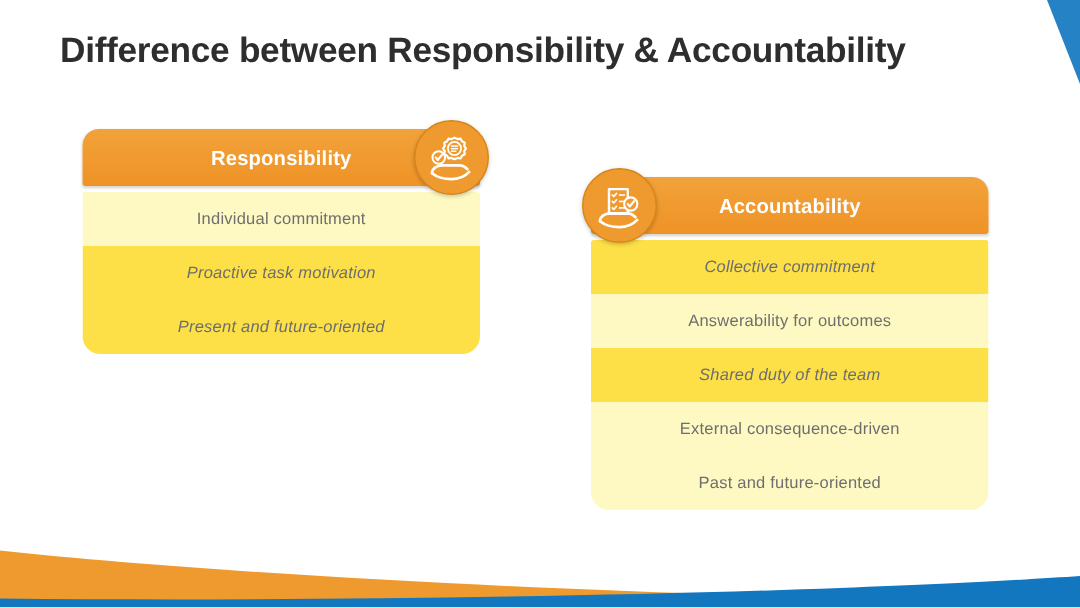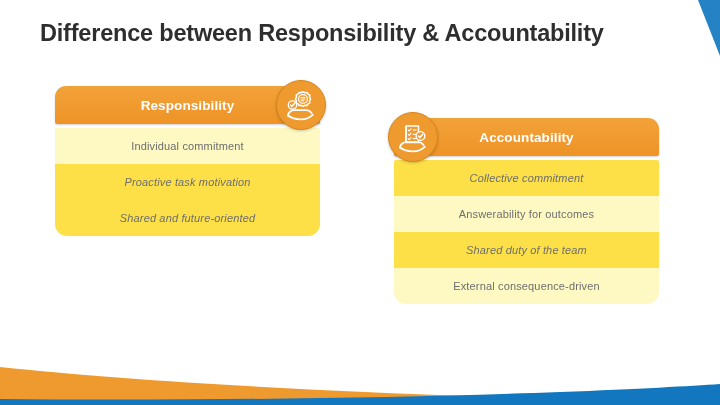--- a/index.html
+++ b/index.html
@@ -144,21 +144,21 @@
           </g>
 
           <path d="M4,27.5 C4,24.5 7,22.2 10.6,22.2 L22,22.2 C24.6,22.2 26.4,23.4 27.6,24.8" fill="none" stroke="#ffffff" stroke-width="1.8" stroke-linecap="round"></path>
           <path d="M4,27.5 C7.5,30.4 12,31.4 17,31.4 C22,31.4 26,29.6 28.8,26.6" fill="none" stroke="#ffffff" stroke-width="1.8" stroke-linecap="round"></path>
         </svg>
       </span>
     </div>
     <div class="col-body">
       <div class="row row-dark">Individual commitment</div>
       <div class="row row-light">Proactive task motivation</div>
-      <div class="row row-light">Shared and future-oriented</div>
+      <div class="row row-light">Present and future-oriented</div>
     </div>
   </div>
 
   <div class="column column-right">
     <div class="col-header" style="background:linear-gradient(180deg,#f2a23a 0%,#ee9327 100%);">
       <span class="col-header-title">Accountability</span>
       <span class="col-header-icon icon-left" style="background:#ef9a2f;border:1.5px solid #d8861c;">
         <svg width="34" height="34" viewBox="0 0 34 34" aria-hidden="true">
 
           <g transform="translate(9,5)">
@@ -181,20 +181,21 @@
           <path d="M4,27.5 C4,24.5 7,22.2 10.6,22.2 L22,22.2 C24.6,22.2 26.4,23.4 27.6,24.8" fill="none" stroke="#ffffff" stroke-width="1.8" stroke-linecap="round"></path>
           <path d="M4,27.5 C7.5,30.4 12,31.4 17,31.4 C22,31.4 26,29.6 28.8,26.6" fill="none" stroke="#ffffff" stroke-width="1.8" stroke-linecap="round"></path>
         </svg>
       </span>
     </div>
     <div class="col-body">
       <div class="row row-light">Collective commitment</div>
       <div class="row row-dark">Answerability for outcomes</div>
       <div class="row row-light">Shared duty of the team</div>
       <div class="row row-dark">External consequence-driven</div>
+      <div class="row row-dark">Past and future-oriented</div>
     </div>
   </div>
 
 </div>
 
 <svg class="decor-layer" viewBox="0 0 720 405" preserveAspectRatio="none">
   <path d="M0,367 C130,381 320,391 470,396 C560,399 650,402 720,403 L720,405 L0,405 Z" fill="#ef9a2f"></path>
   <path d="M0,399 C180,401 400,398 560,392 C640,389 690,386 720,384 L720,405 L0,405 Z" fill="#1277bf"></path>
 </svg>
 

